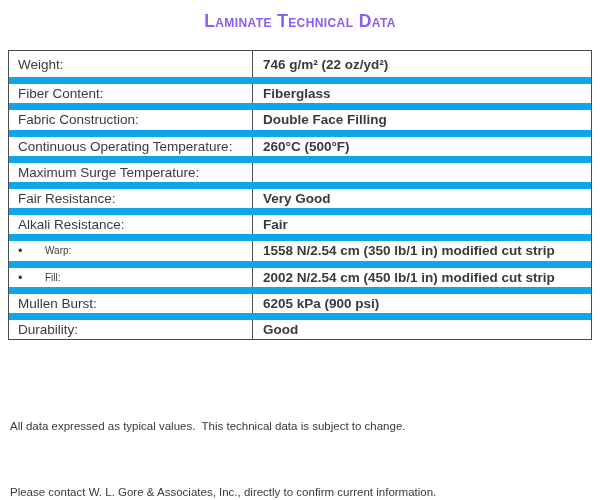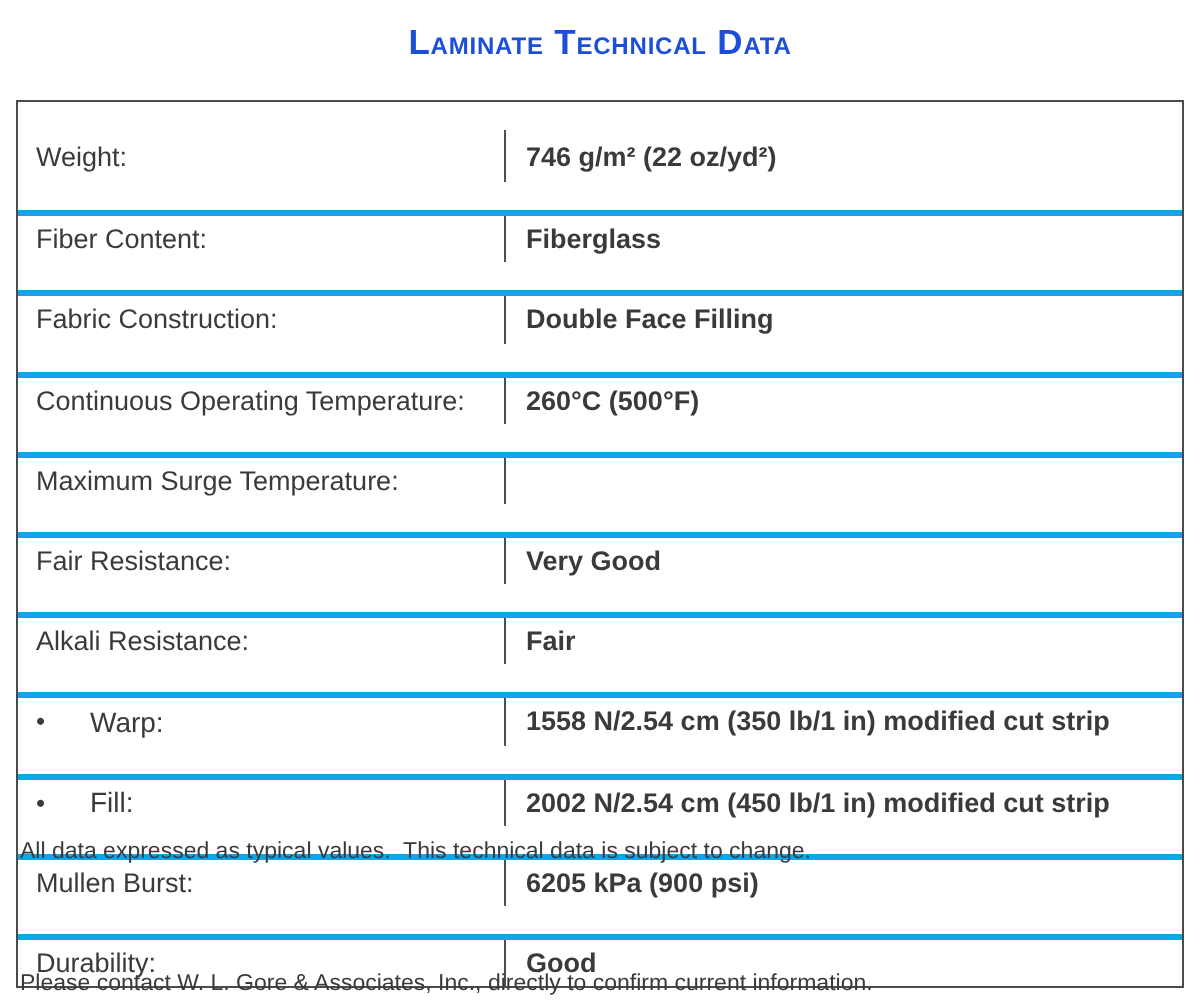--- a/index.html
+++ b/index.html
@@ -19,38 +19,37 @@
   .title {
     position: absolute;
     top: 11px;
     left: 0;
     width: 600px;
     text-align: center;
     font-size: 17.5px;
     font-weight: bold;
     font-variant: small-caps;
     letter-spacing: 0.4px;
-    color: #1d4ed8;
+    color: #8b5cf6;
   }
   .spec-table {
     position: absolute;
     left: 8px;
     top: 50px;
     width: 584px;
     box-sizing: border-box;
     border: 1.5px solid #4b4b4d;
   }
   .row {
     display: flex;
     height: 26.2px;
     box-sizing: border-box;
-    margin-top: 14px;
   }
   .row + .row {
-    border-top: 3px solid #0ea5e9;
+    border-top: 7px solid #0ea5e9;
   }
   .cell-label {
     width: 244px;
     box-sizing: border-box;
     border-right: 1px solid #4f4f51;
     display: flex;
     align-items: center;
     padding-left: 9px;
     font-size: 13.5px;
     white-space: nowrap;
@@ -66,21 +65,21 @@
     overflow: hidden;
     font-weight: bold;
   }
   .bullet {
     display: inline-block;
     width: 27px;
     padding-left: 9px;
     font-size: 13px;
   }
   .bullet-label {
-    font-size: 14px;
+    font-size: 10px;
   }
   .row .cell-label.with-bullet {
     padding-left: 0;
   }
   .footnotes {
     position: absolute;
     left: 10px;
     top: 371px;
     font-size: 11.5px;
     line-height: 22px;

